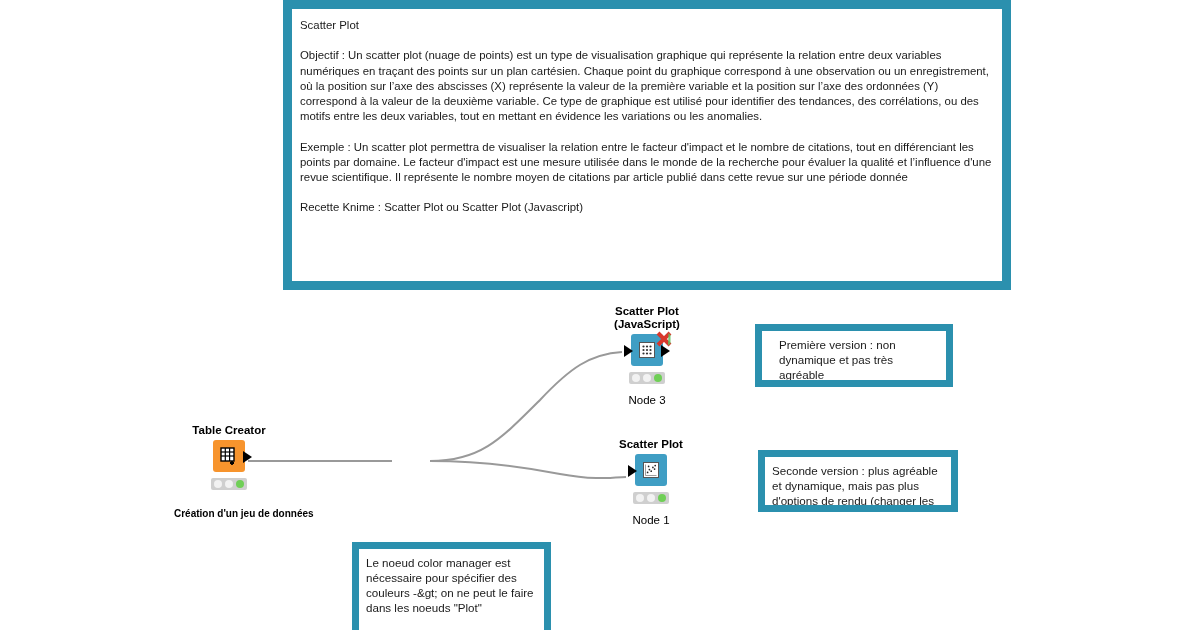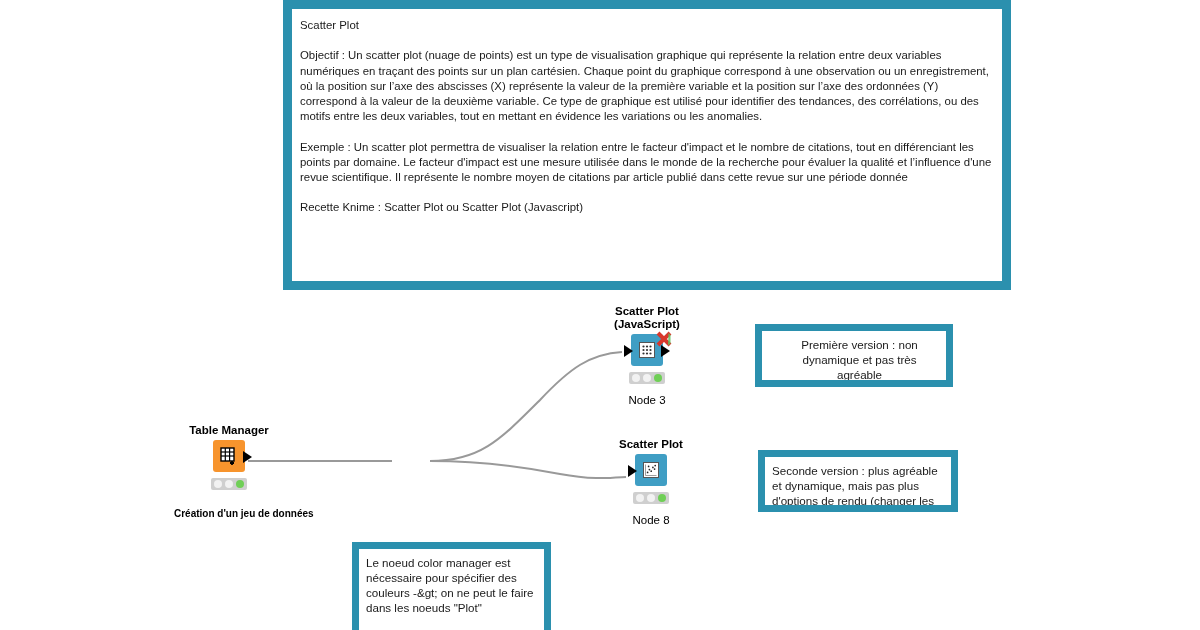--- a/index.html
+++ b/index.html
@@ -44,21 +44,20 @@
     line-height: 15.2px;
   }
 
   #note-first-version {
     left: 755px;
     top: 324px;
     width: 198px;
     height: 63px;
     border-width: 7px;
     padding: 6px 6px 6px 17px;
-    text-align: center;
   }
   #note-second-version {
     left: 758px;
     top: 450px;
     width: 200px;
     height: 62px;
     border-width: 7px;
     padding: 6px 6px 6px 7px;
   }
   #note-color-manager {
@@ -209,21 +208,21 @@
   <svg id="connections-layer" viewBox="0 0 1200 630" width="1200" height="630">
 
     <path d="M 248 461 L 392 461" fill="none" stroke="#999999" stroke-width="2"></path>
 
     <path d="M 430 461 C 480 461, 500 440, 540 400 C 570 368, 590 354, 622 352" fill="none" stroke="#999999" stroke-width="2"></path>
 
     <path d="M 430 461 C 480 461, 520 466, 560 474 C 592 480, 610 478, 626 477" fill="none" stroke="#999999" stroke-width="2"></path>
   </svg>
 
   <div class="node" id="node-table-creator">
-    <div class="node-title">Table Manager</div>
+    <div class="node-title">Table Creator</div>
     <div class="node-body">
       <div class="node-icon-box orange">
         <svg width="18" height="18" viewBox="0 0 18 18">
           <rect x="1" y="1" width="13" height="13" fill="#ffffff" stroke="#000000" stroke-width="1.4"></rect>
           <line x1="1" y1="5" x2="14" y2="5" stroke="#000000" stroke-width="1.2"></line>
           <line x1="1" y1="9" x2="14" y2="9" stroke="#000000" stroke-width="1.2"></line>
           <line x1="5.3" y1="1" x2="5.3" y2="14" stroke="#000000" stroke-width="1.2"></line>
           <line x1="9.6" y1="1" x2="9.6" y2="14" stroke="#000000" stroke-width="1.2"></line>
           <path d="M 12 14 L 12 18 M 10 16 L 14 16" stroke="#000000" stroke-width="1.8" fill="none"></path>
         </svg>
@@ -289,21 +288,21 @@
           <circle cx="13.2" cy="4.6" r="0.85" fill="#222222"></circle>
         </svg>
       </div>
       <div class="node-port in"></div>
     </div>
     <div class="node-status">
       <span class="status-dot"></span>
       <span class="status-dot"></span>
       <span class="status-dot active"></span>
     </div>
-    <div class="node-name">Node 8</div>
+    <div class="node-name">Node 1</div>
   </div>
 
 </div>
 
 <div class="note" id="description-note">
   <div class="note-body">Scatter Plot
 
 Objectif : Un scatter plot (nuage de points) est un type de visualisation graphique qui représente la relation entre deux variables numériques en traçant des points sur un plan cartésien. Chaque point du graphique correspond à une observation ou un enregistrement, où la position sur l’axe des abscisses (X) représente la valeur de la première variable et la position sur l’axe des ordonnées (Y) correspond à la valeur de la deuxième variable. Ce type de graphique est utilisé pour identifier des tendances, des corrélations, ou des motifs entre les deux variables, tout en mettant en évidence les variations ou les anomalies.
 
 Exemple : Un scatter plot permettra de visualiser la relation entre le facteur d'impact et le nombre de citations, tout en différenciant les points par domaine. Le facteur d'impact est une mesure utilisée dans le monde de la recherche pour évaluer la qualité et l’influence d'une revue scientifique. Il représente le nombre moyen de citations par article publié dans cette revue sur une période donnée

